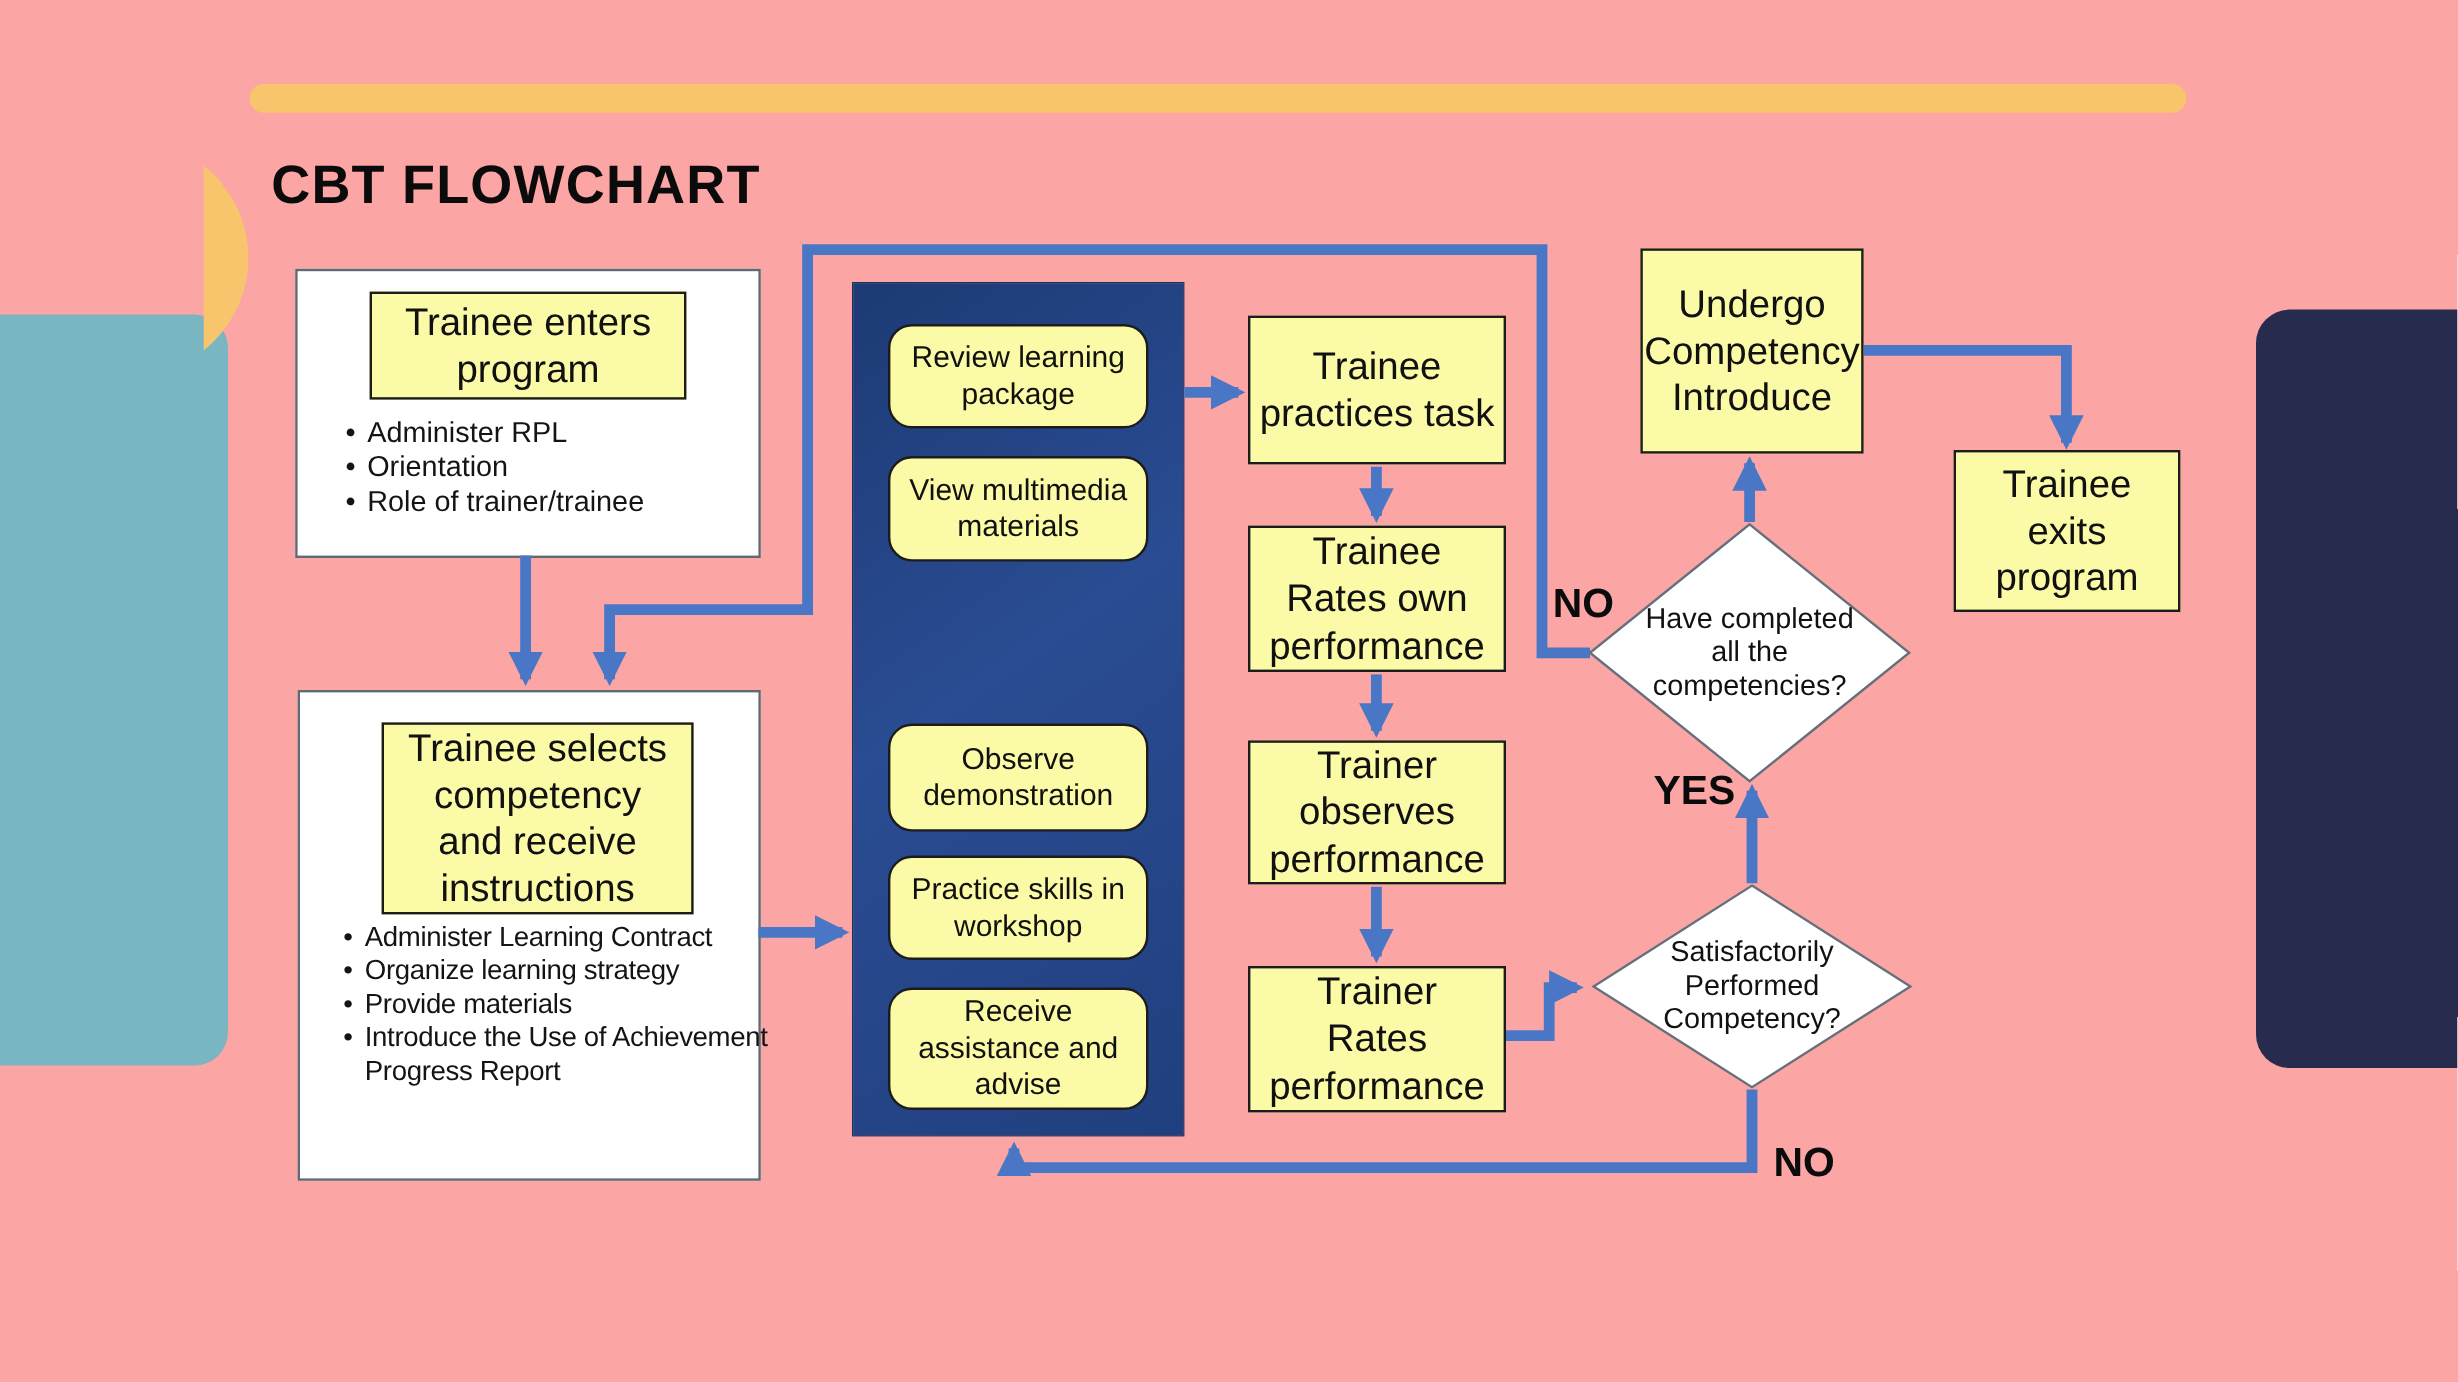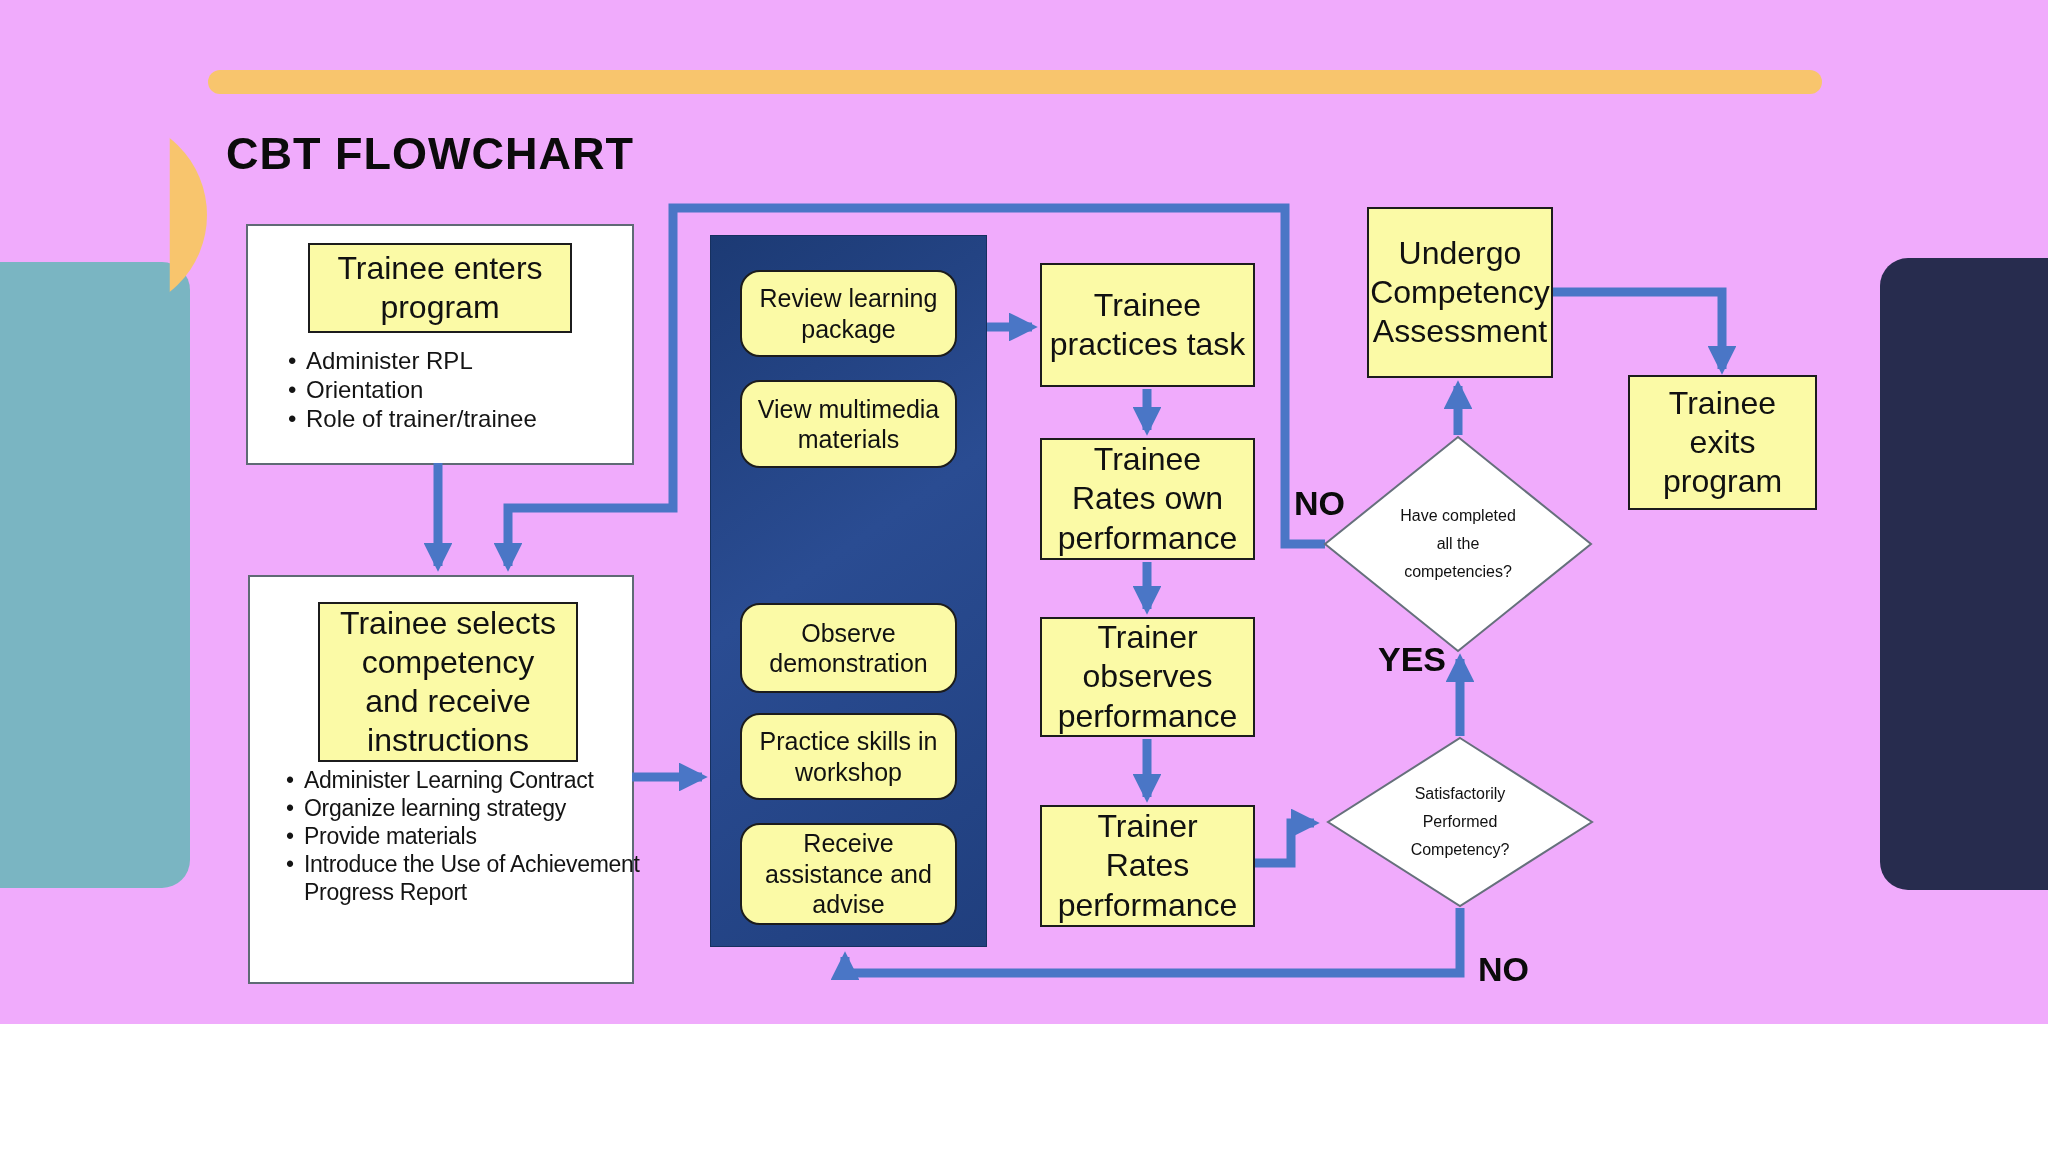--- a/index.html
+++ b/index.html
@@ -1,17 +1,17 @@
 <!DOCTYPE html>
 <html><head>
 <meta charset="utf-8">
 <style>
   html,body{margin:0;padding:0;background:#ffffff;}
   .stage{
-    position:relative;width:2048px;height:1024px;background:#f0abfc;overflow:hidden;
+    position:relative;width:2048px;height:1152px;background:#fca5a5;overflow:hidden;
     font-family:"Liberation Sans","DejaVu Sans",sans-serif;color:#111;
   }
   .abs{position:absolute;}
   
   .top-bar{left:208px;top:70px;width:1614px;height:24px;background:#f8c56d;border-radius:14px;z-index:1;}
   .deco-circle{left:11px;top:117px;width:196px;height:196px;border-radius:50%;background:#f8c56d;
     clip-path:inset(0 0 0 81%);z-index:3;}
   .side-teal{left:0;top:262px;width:190px;height:626px;background:#7ab5c2;border-radius:0 28px 28px 0;z-index:2;}
   .side-navy{left:1880px;top:258px;width:168px;height:632px;background:#272c4e;border-radius:28px 0 0 28px;z-index:2;}
   .page-title{left:226px;top:128px;font-size:45px;font-weight:700;letter-spacing:1px;color:#0b0b0b;z-index:4;}
@@ -31,21 +31,21 @@
     border:1px solid #16305f;box-sizing:border-box;
   }
   
   .bullets{list-style:none;margin:0;padding:0;font-size:24px;line-height:29px;color:#141414;z-index:6;}
   .bullets.tight{font-size:23px;letter-spacing:-0.3px;line-height:28px;}
   .bullets li{position:relative;padding-left:22px;}
   .bullets li::before{content:"\2022";position:absolute;left:4px;}
   
   .lines{left:0;top:0;z-index:5;}
   
-  .diamond-label{width:240px;text-align:center;white-space:pre-line;font-size:16px;line-height:28px;z-index:6;}
+  .diamond-label{width:240px;text-align:center;white-space:pre-line;font-size:24px;line-height:28px;z-index:6;}
   .edge-label{font-size:34px;font-weight:700;color:#0b0b0b;z-index:6;}
 </style>
 </head>
 <body>
 
 <div class="stage">
 
   <div class="abs top-bar"></div>
   <div class="abs side-teal"></div>
   <div class="abs side-navy"></div>
@@ -94,21 +94,21 @@
 performance</div>
   <div class="abs ybox" style="left:1040px;top:617px;width:215px;height:120px;">Trainer
 observes
 performance</div>
   <div class="abs ybox" style="left:1040px;top:805px;width:215px;height:122px;">Trainer
 Rates
 performance</div>
 
   <div class="abs ybox" style="left:1367px;top:207px;width:186px;height:171px;">Undergo
 Competency
-Assessment</div>
+Introduce</div>
   <div class="abs ybox" style="left:1628px;top:375px;width:189px;height:135px;">Trainee
 exits
 program</div>
 
   <svg class="abs lines" width="2048" height="1152" viewBox="0 0 2048 1152">
     <defs>
       <marker id="ah" viewBox="0 0 10 10" refX="8" refY="5" markerWidth="3.2" markerHeight="3.2" orient="auto-start-reverse">
         <path d="M0,0 L10,5 L0,10 z" fill="#4a76c6"></path>
       </marker>
     </defs>

